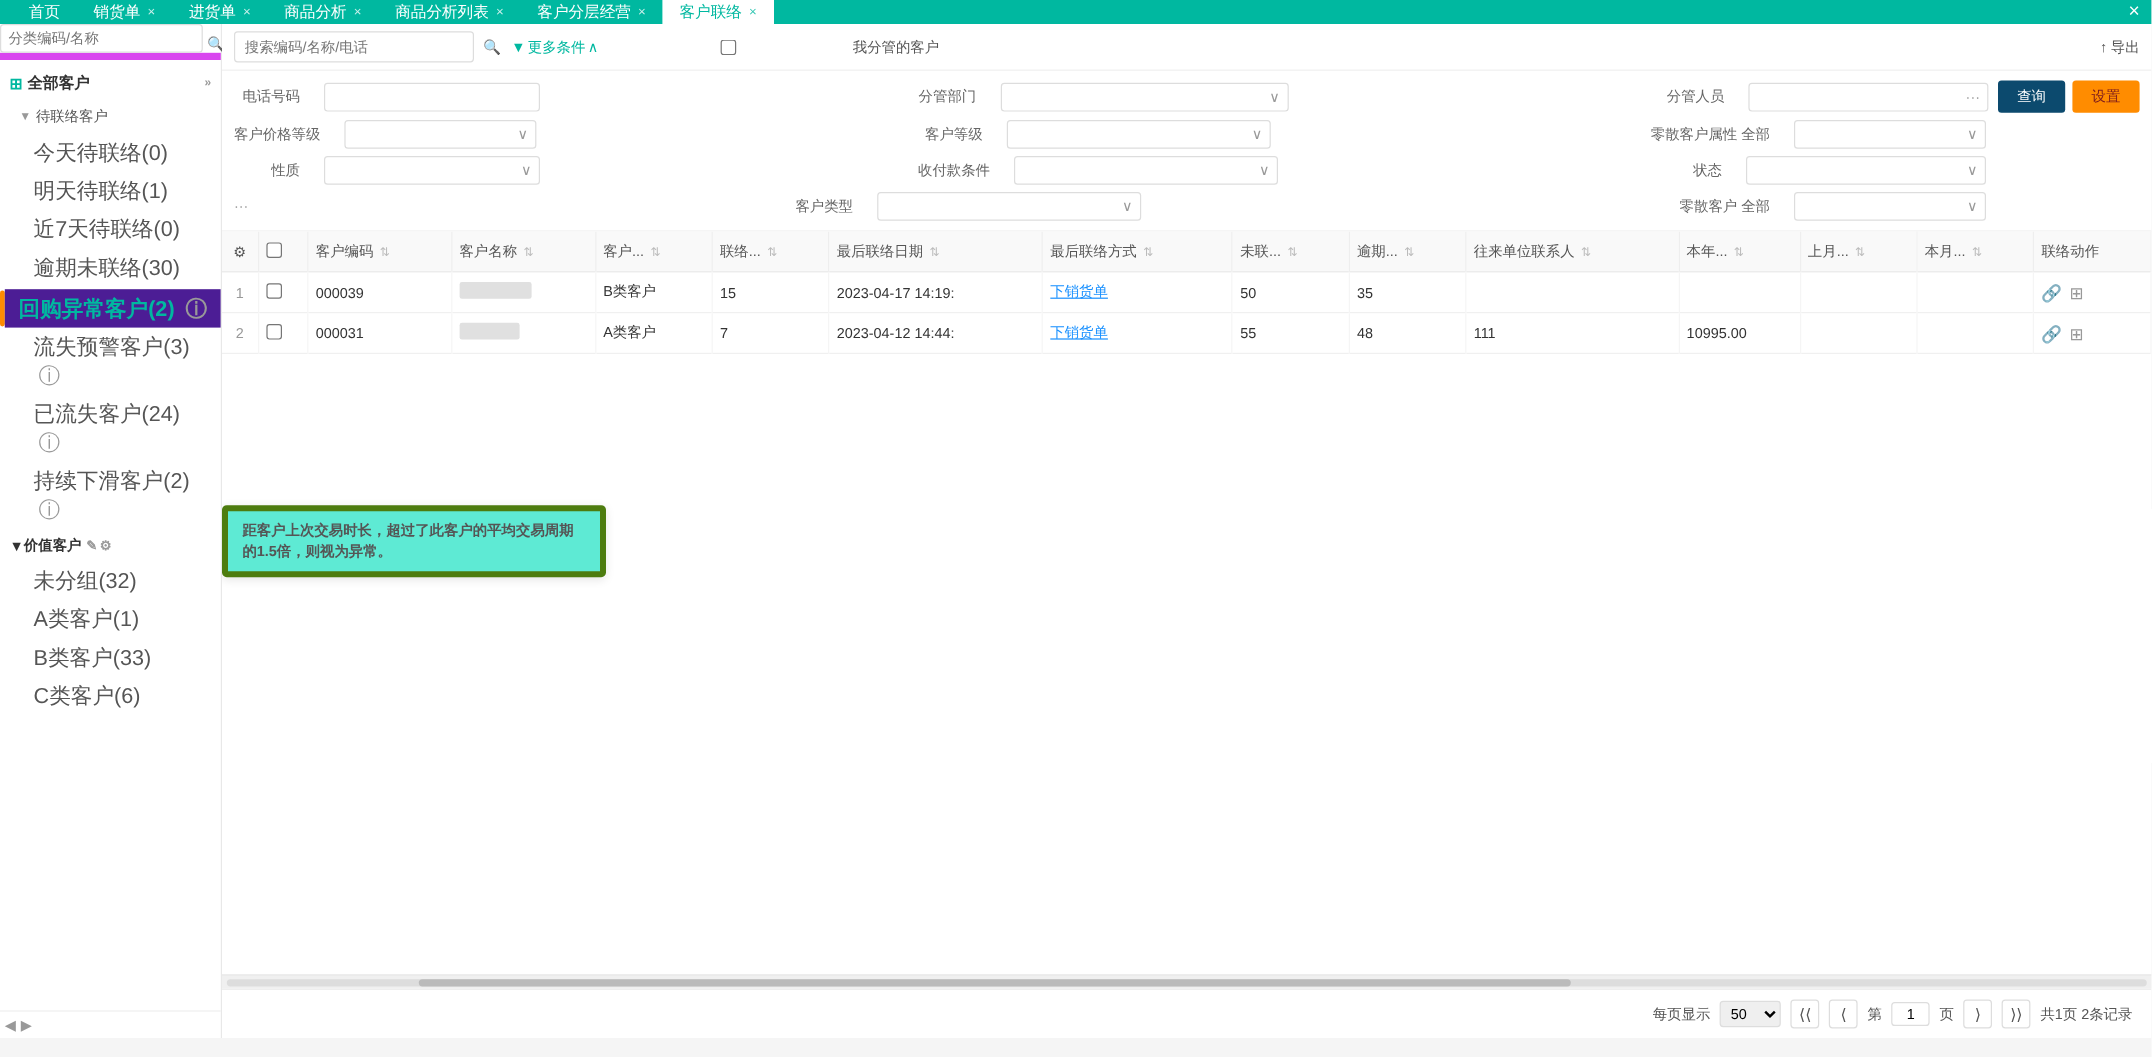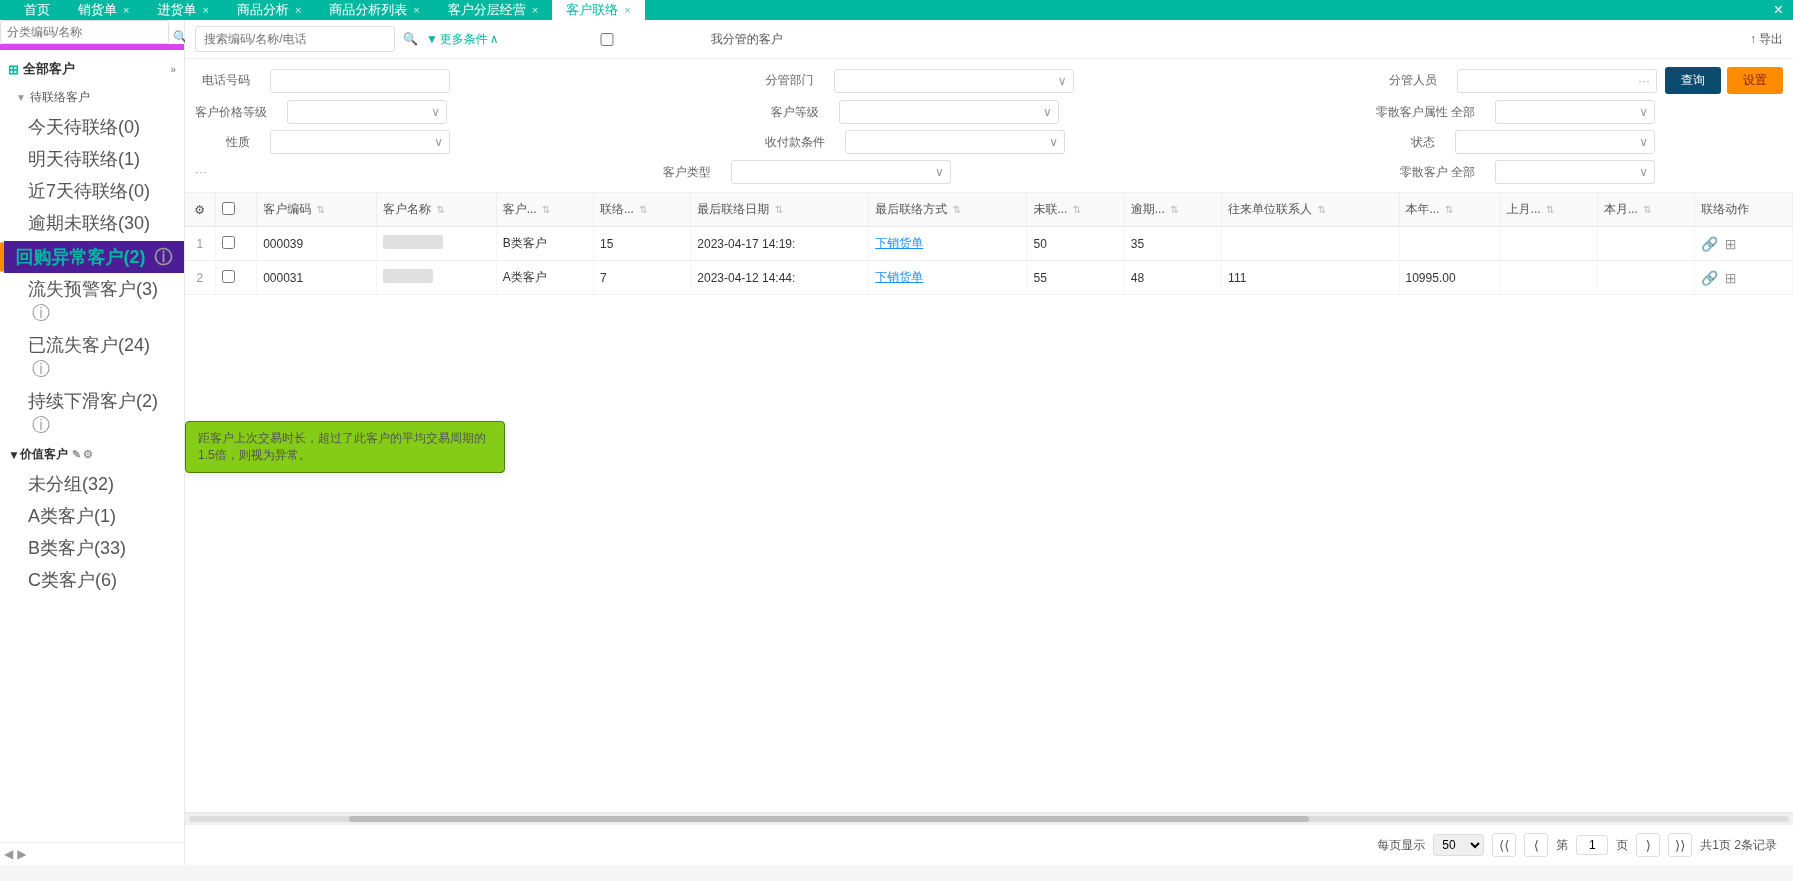--- a/index.html
+++ b/index.html
@@ -83,23 +83,24 @@
 
     
     .pagination { display: flex; align-items: center; justify-content: flex-end; padding: 8px 16px; background: #fff; border-top: 1px solid #eee; gap: 8px; font-size: 12px; color: #555; }
     .pagination .page-size-select { border: 1px solid #ddd; border-radius: 3px; padding: 2px 4px; font-size: 12px; }
     .pagination .page-btn { width: 24px; height: 24px; display: flex; align-items: center; justify-content: center; border: 1px solid #ddd; border-radius: 3px; cursor: pointer; background: #fff; color: #555; }
     .pagination .page-input { width: 32px; border: 1px solid #ddd; border-radius: 3px; text-align: center; padding: 2px; font-size: 12px; }
 
     
     .tooltip-box {
       position: absolute; left: 0; top: 228px; z-index: 100;
-      background: #84cc16; border: 1px solid #4d7c0f; border-radius: 4px;
+      background: #5eead4; border: 5px solid #4d7c0f; border-radius: 4px;
       padding: 8px 12px; font-size: 12px; color: #555; max-width: 320px;
       box-shadow: 0 2px 8px rgba(0,0,0,0.1);
+      font-weight: bold;
     }
 
     
     .horizontal-scroll { height: 12px; background: #f0f0f0; border-top: 1px solid #e8e8e8; display: flex; align-items: center; padding: 0 4px; }
     .scroll-track { flex: 1; height: 6px; background: #ddd; border-radius: 3px; position: relative; }
     .scroll-thumb { width: 60%; height: 6px; background: #bbb; border-radius: 3px; margin-left: 10%; }
 
     .sidebar-bottom { border-top: 1px solid #eee; padding: 4px; display: flex; align-items: center; gap: 4px; }
     .sidebar-bottom .arrow-btn { color: #999; cursor: pointer; font-size: 12px; }
 

